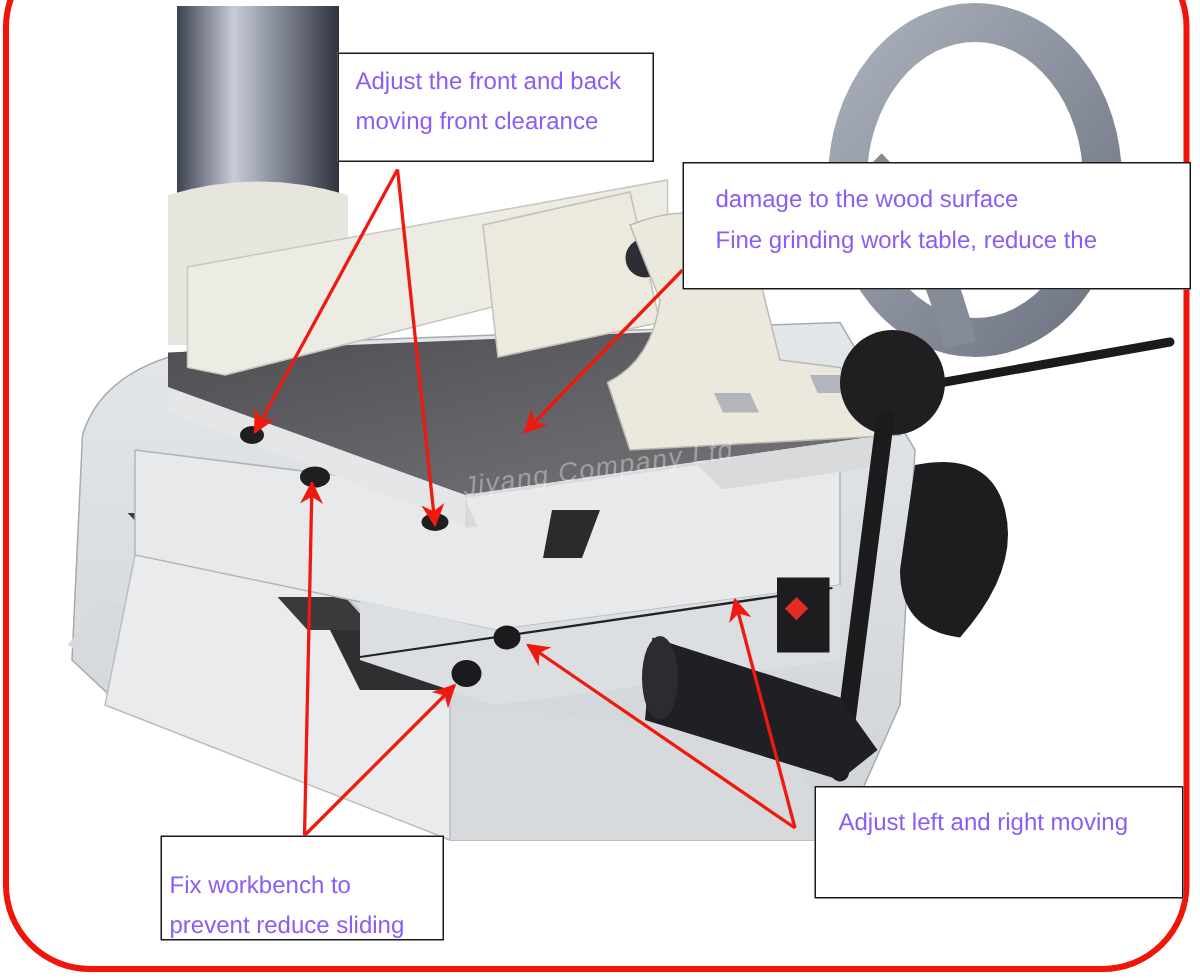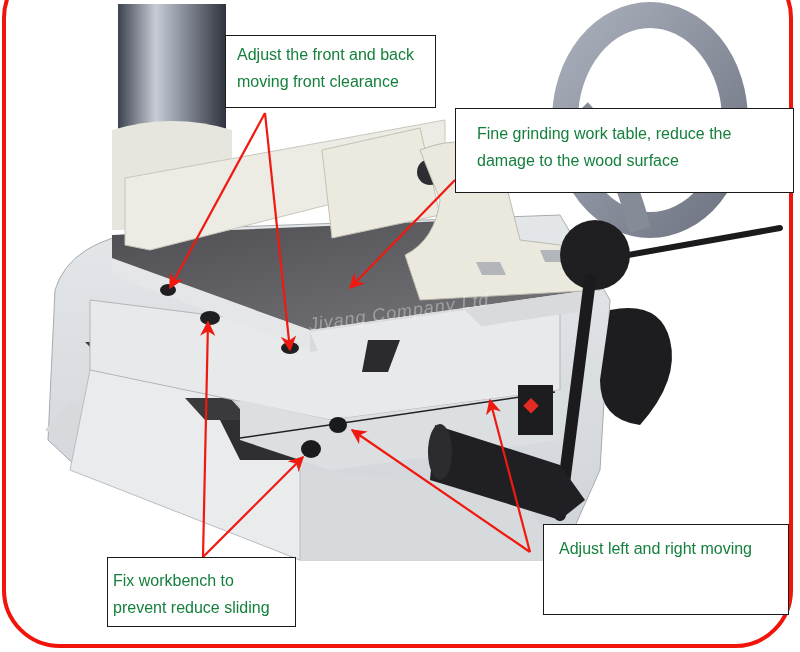--- a/index.html
+++ b/index.html
@@ -2,26 +2,26 @@
 <html><head>
 <meta charset="utf-8">
 <style>
   html, body { margin: 0; padding: 0; background: #ffffff; }
   body { width: 800px; height: 652px; position: relative; overflow: hidden;
          font-family: "Liberation Sans", "DejaVu Sans", sans-serif; }
   .frame { position: absolute; left: 2px; top: -40px; width: 791px; height: 688px;
            border: 4px solid #f0140a; border-radius: 58px; box-sizing: border-box; }
   .scene { position: absolute; left: 0; top: 0; width: 800px; height: 652px; }
   .callout { position: absolute; background: #ffffff; border: 1.5px solid #1a1a1a;
-             box-sizing: border-box; color: #15803d; font-size: 16px; line-height: 27px; }
+             box-sizing: border-box; color: #8b5cf6; font-size: 16px; line-height: 27px; }
   .callout span { display: block; white-space: nowrap; }
   #c1 { left: 225px; top: 35px; width: 211px; height: 73px; padding: 5px 0 0 11px; }
   #c2 { left: 455px; top: 108px; width: 339px; height: 85px; padding: 11px 0 0 21px; }
-  #c3 { left: 107px; top: 557px; width: 189px; height: 70px; padding: 9px 0 0 5px; }
-  #c4 { left: 543px; top: 524px; width: 246px; height: 91px; padding: 10px 0 0 15px; }
+  #c3 { left: 107px; top: 557px; width: 189px; height: 70px; padding: 19px 0 0 5px; }
+  #c4 { left: 543px; top: 524px; width: 246px; height: 75px; padding: 10px 0 0 15px; }
   .watermark { position: absolute; left: 308px; top: 302px; font-size: 18px; font-style: italic;
                color: rgba(255,255,255,0.35); letter-spacing: 1px; transform: rotate(-8deg); }
 </style>
 </head>
 <body>
 
 <div class="scene">
 <svg width="800" height="652" viewBox="0 0 800 652" xmlns="http://www.w3.org/2000/svg">
   <defs>
     <linearGradient id="pillar" x1="0" x2="1" y1="0" y2="0">
@@ -127,22 +127,22 @@
 <div class="watermark">Jiyang Company Ltd</div>
 
 <div class="frame"></div>
 
 <div class="callout" id="c1">
   <span>Adjust the front and back</span>
   <span>moving front clearance</span>
 </div>
 
 <div class="callout" id="c2">
+  <span>damage to the wood surface</span>
   <span>Fine grinding work table, reduce the</span>
-  <span>damage to the wood surface</span>
 </div>
 
 <div class="callout" id="c3">
   <span>Fix workbench to</span>
   <span>prevent reduce sliding</span>
 </div>
 
 <div class="callout" id="c4">
   <span>Adjust left and right moving</span>
 </div>

